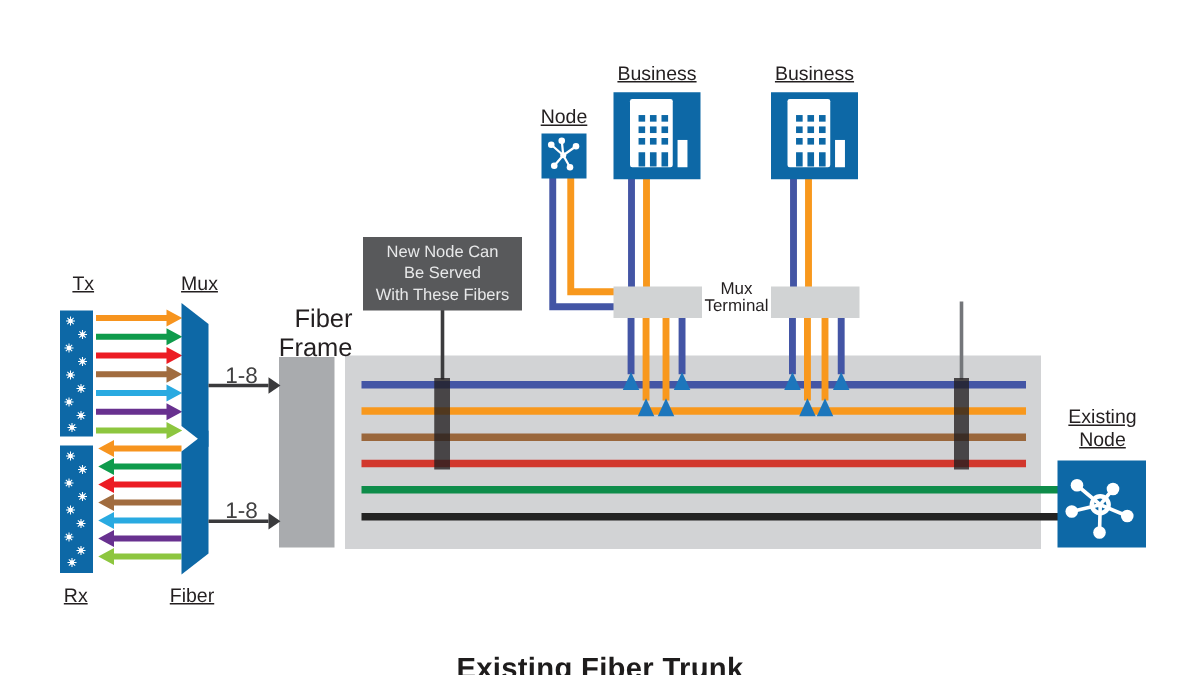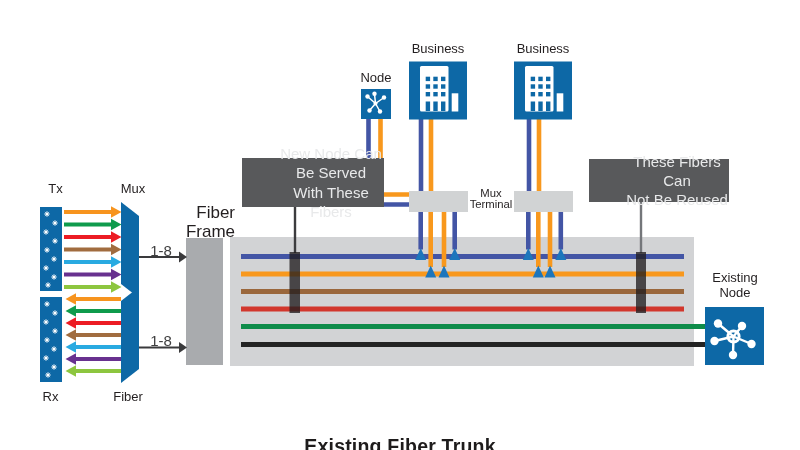--- a/index.html
+++ b/index.html
@@ -1,25 +1,25 @@
 <!DOCTYPE html>
 <html><head>
 <meta charset="utf-8">
 <style>
   html,body{margin:0;padding:0;background:#fff;}
   .stage{position:relative;width:800px;height:450px;background:#ffffff;overflow:hidden;
          font-family:"Liberation Sans",sans-serif;}
   .stage svg{position:absolute;left:0;top:0;}
   .lbl{position:absolute;color:#231f20;text-align:center;white-space:pre-line;line-height:1.12;}
-  .f13{font-size:13px;}
+  .f13{font-size:13px;text-decoration:underline;}
   .f12{font-size:17px;text-align:right;}
   .f11{font-size:15px;color:#404041;}
   .term-lbl{font-size:11.3px;line-height:10.8px;}
   .callout{position:absolute;background:#58595b;color:#e8e9ea;display:flex;align-items:center;
-           justify-content:center;text-align:center;white-space:pre-line;font-size:15px;line-height:1.28;padding-left:36px;}
+           justify-content:center;text-align:center;white-space:pre-line;font-size:11px;line-height:1.28;}
   .title{font-weight:700;font-size:19.5px;color:#1e1c1c;letter-spacing:.2px;margin-top:47px;}
 </style>
 </head>
 <body>
 
 <div class="stage">
 
 <svg width="800" height="450" viewBox="0 0 800 450">
   <defs>
     <g id="flake" stroke="#ffffff" fill="#ffffff" stroke-width="0.7">
@@ -235,16 +235,14 @@
 <div class="lbl f13" style="left:508px;top:42px;width:70px;">Business</div>
 <div class="lbl term-lbl" style="left:449px;top:188px;width:84px;">Mux
 Terminal</div>
 <div class="lbl f13" style="left:700px;top:271px;width:70px;">Existing
 Node</div>
 <div class="lbl title" style="left:230px;top:389px;width:340px;">Existing Fiber Trunk</div>
 
 <div class="callout" style="left:242px;top:158px;width:106px;height:49px;">New Node Can
 Be Served
 With These Fibers</div>
-<div class="callout" style="left:589px;top:159px;width:104px;height:43px;">These Fibers Can
-Not Be Reused</div>
 
 </div>
 
 </body></html>

